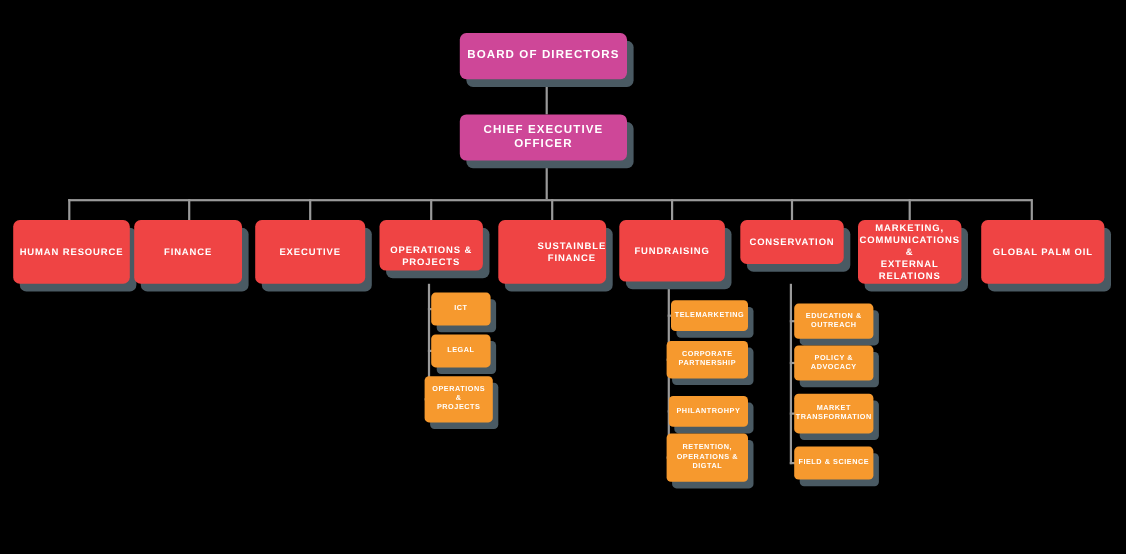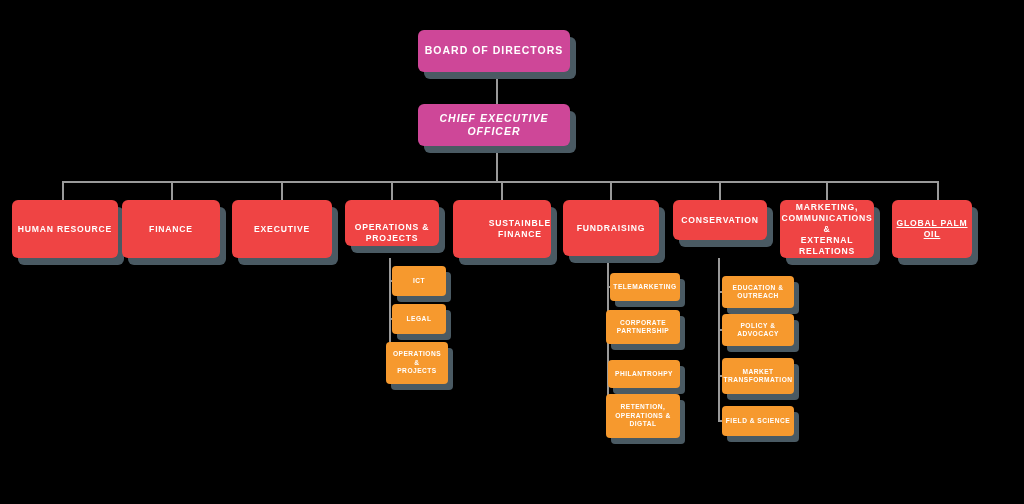--- a/index.html
+++ b/index.html
@@ -100,21 +100,21 @@
       <div class="conn conn-h" style="left: 606px; top: 415px; width: 3px; background: rgb(154, 154, 154);"></div>
       <div class="conn conn-h" style="left: 718px; top: 291px; width: 6px; background: rgb(154, 154, 154);"></div>
       <div class="conn conn-h" style="left: 718px; top: 329px; width: 6px; background: rgb(154, 154, 154);"></div>
       <div class="conn conn-h" style="left: 718px; top: 375px; width: 6px; background: rgb(154, 154, 154);"></div>
       <div class="conn conn-h" style="left: 718px; top: 420px; width: 6px; background: rgb(154, 154, 154);"></div>
     </div>
   <div id="node-layer">
       <div class="node lvl-exec" style="left: 418px; top: 30px; width: 152px; height: 42px;">
         <span class="lbl">BOARD OF DIRECTORS</span>
       </div>
-      <div class="node lvl-exec" style="left: 418px; top: 104px; width: 152px; height: 42px; font-style: italic;">
+      <div class="node lvl-exec" style="left: 418px; top: 104px; width: 152px; height: 42px;">
         <span class="lbl">CHIEF EXECUTIVE OFFICER</span>
       </div>
       <div class="node lvl-dept" style="left: 12px; top: 200px; width: 106px; height: 58px;">
         <span class="lbl">HUMAN RESOURCE</span>
       </div>
       <div class="node lvl-dept" style="left: 122px; top: 200px; width: 98px; height: 58px;">
         <span class="lbl">FINANCE</span>
       </div>
       <div class="node lvl-dept" style="left: 232px; top: 200px; width: 100px; height: 58px;">
         <span class="lbl">EXECUTIVE</span>
@@ -132,21 +132,21 @@
       </div>
       <div class="node lvl-dept" style="left: 673px; top: 200px; width: 94px; height: 40px;">
         <span class="lbl">CONSERVATION</span>
       </div>
       <div class="node lvl-dept" style="left: 780px; top: 200px; width: 94px; height: 58px;">
         <span class="lbl">MARKETING,
 COMMUNICATIONS &amp;
 EXTERNAL
 RELATIONS</span>
       </div>
-      <div class="node lvl-dept" style="left: 892px; top: 200px; width: 80px; height: 58px; text-decoration: underline;">
+      <div class="node lvl-dept" style="left: 892px; top: 200px; width: 112px; height: 58px;">
         <span class="lbl">GLOBAL PALM OIL</span>
       </div>
       <div class="node lvl-sub" style="left: 392px; top: 266px; width: 54px; height: 30px;">
         <span class="lbl">ICT</span>
       </div>
       <div class="node lvl-sub" style="left: 392px; top: 304px; width: 54px; height: 30px;">
         <span class="lbl">LEGAL</span>
       </div>
       <div class="node lvl-sub" style="left: 386px; top: 342px; width: 62px; height: 42px;">
         <span class="lbl">OPERATIONS

